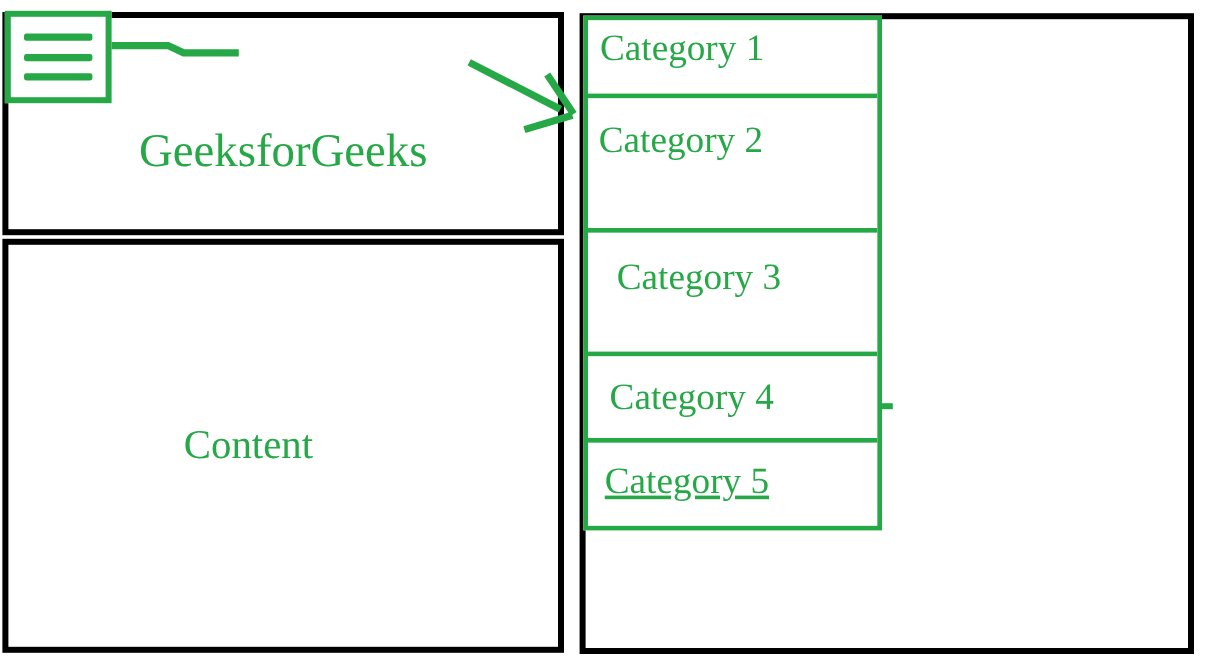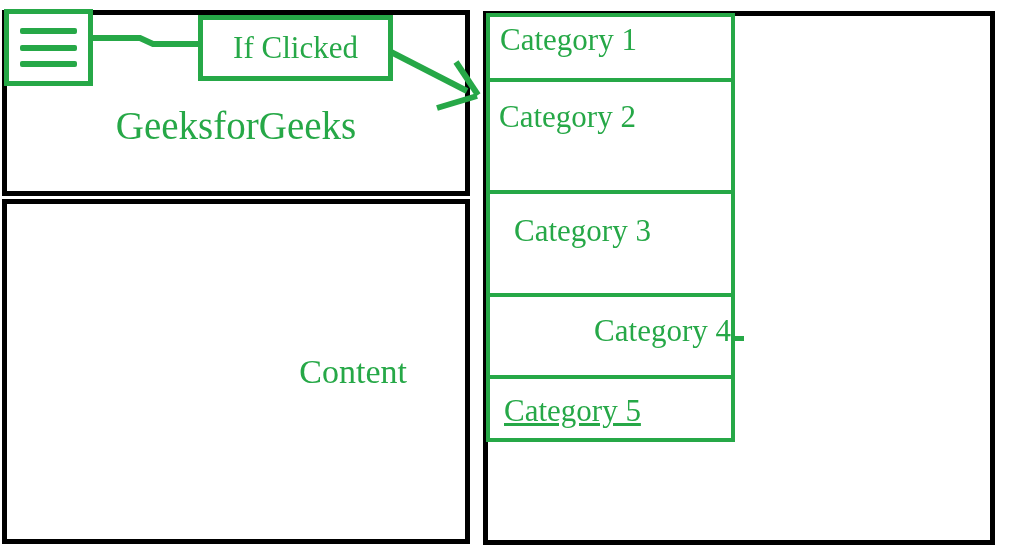--- a/index.html
+++ b/index.html
@@ -35,21 +35,21 @@
     font-size: 39px;
     color: #26a847;
     white-space: nowrap;
   }
   .content-box {
     left: 2px; top: 199px;
     width: 468px; height: 345px;
     border: 5px solid #000000;
     display: flex;
     align-items: center;
-    justify-content: flex-end;
+    justify-content: center;
   }
   .content-label {
     font-size: 34px;
     color: #26a847;
     padding-right: 58px;
   }
   
   .right-panel {
     left: 483px; top: 11px;
     width: 512px; height: 534px;
@@ -67,21 +67,21 @@
     border-bottom: 4px solid #26a847;
     color: #26a847;
     font-size: 31px;
     line-height: 1.1;
     background: #ffffff;
     cursor: pointer;
   }
   .cat:nth-child(1) { height: 65px;  padding: 6px 0 3px 10px; }
   .cat:nth-child(2) { height: 112px;  padding: 18px 0 0 9px;  }
   .cat:nth-child(3) { height: 103px;  padding: 20px 0 0 24px; }
-  .cat:nth-child(4) { height: 82px;  padding: 17px 0 0 18px; text-align: right; }
+  .cat:nth-child(4) { height: 72px;  padding: 17px 0 0 18px; }
   .cat:nth-child(5) { flex: 1; border-bottom: none; padding: 15px 0 0 14px; text-decoration: underline; }
   .divider-nub {
     position: absolute;
     left: 735px; top: 336px;
     width: 9px; height: 5px;
     background: #26a847;
   }
   
   .hamburger {
     left: 4px; top: 9px;
@@ -142,21 +142,20 @@
     <div class="cat">Category 5</div>
   </div>
   <div class="divider-nub"></div>
 
   <div class="box hamburger">
     <span class="bar"></span>
     <span class="bar"></span>
     <span class="bar"></span>
   </div>
 
-  <div class="box if-clicked">If Clicked</div>
 
   <svg class="arrow-svg" viewBox="0 0 1024 558" xmlns="http://www.w3.org/2000/svg">
     <path d="M93 38 L140 38 L153 44 L199 44" fill="none" stroke="#26a847" stroke-width="6"></path>
     <path d="M391 52 L467 91" fill="none" stroke="#26a847" stroke-width="6"></path>
     <path d="M456 62 L478 95" fill="none" stroke="#26a847" stroke-width="6"></path>
     <path d="M437 108 L477 96" fill="none" stroke="#26a847" stroke-width="6"></path>
   </svg>
 
 </div>
 

